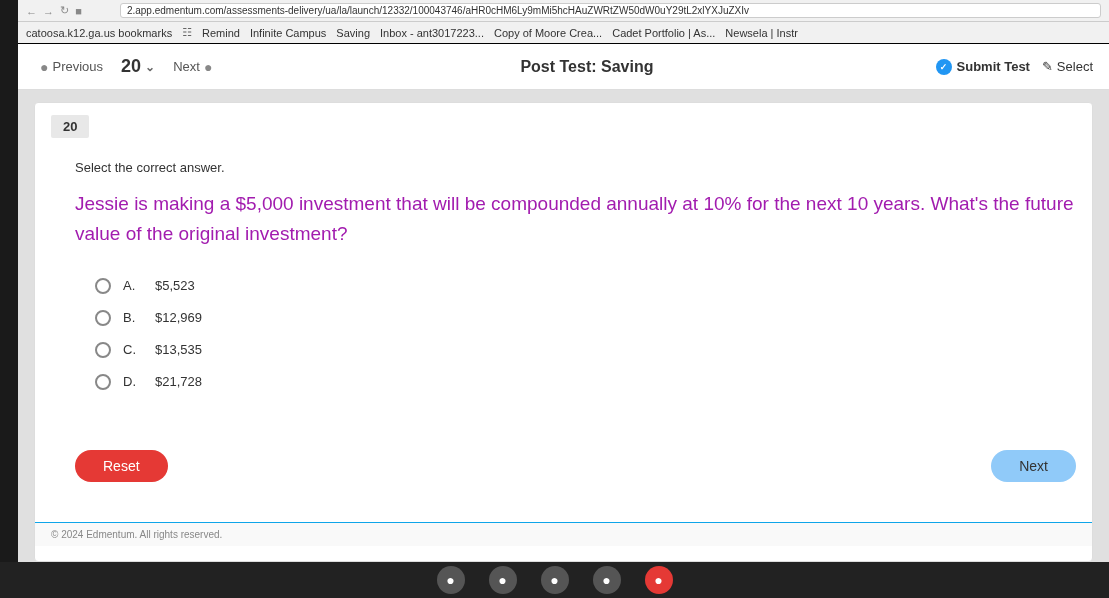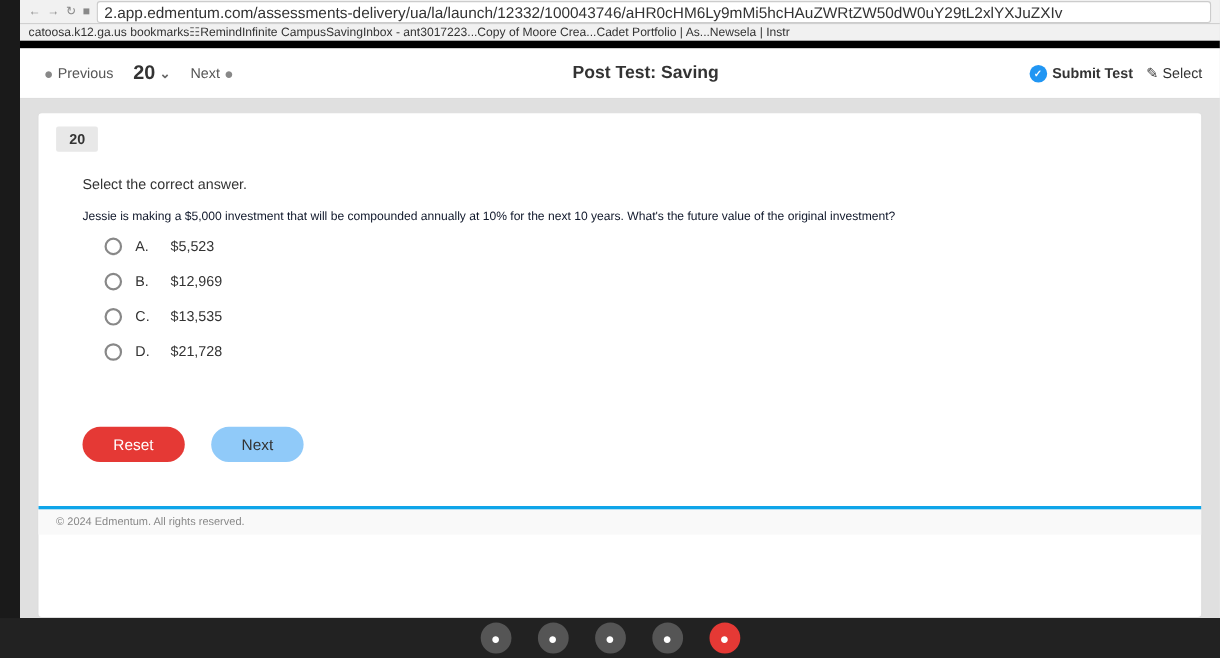--- a/index.html
+++ b/index.html
@@ -22,35 +22,37 @@
       font-size: 11px;
       color: #444;
       gap: 6px;
     }
     .browser-bar .url {
       flex: 1;
       background: white;
       border: 1px solid #ccc;
       border-radius: 3px;
       padding: 1px 6px;
-      font-size: 14px;
+      font-size: 10px;
       color: #333;
       white-space: nowrap;
       overflow: hidden;
       text-overflow: ellipsis;
+      margin-left: 32px;
     }
 
     
     .bookmarks-bar {
       background: #f1f1f1;
       height: 22px;
-      border-bottom: 7px solid #000000;
+      border-bottom: 1px solid #000000;
       display: flex;
       align-items: center;
       padding: 0 8px;
+      gap: 10px;
       font-size: 11px;
       color: #333;
     }
     .bookmarks-bar span {
       cursor: pointer;
       white-space: nowrap;
     }
 
     
     .app-header {
@@ -162,24 +164,24 @@
       padding: 10px 16px 20px 40px;
     }
 
     .instruction-text {
       font-size: 13px;
       color: #333;
       margin-bottom: 14px;
     }
 
     .question-text {
-      font-size: 11px;
-      color: #0f172a;
+      font-size: 19px;
+      color: #a21caf;
       line-height: 1.6;
-      margin-bottom: 9px;
+      margin-bottom: 28px;
     }
 
     
     .options-list {
       list-style: none;
       padding: 0;
       margin: 0 0 0 20px;
     }
     .option-item {
       display: flex;
@@ -211,21 +213,21 @@
       width: 16px;
     }
     .option-value {
       color: #333;
       text-align: right;
     }
 
     
     .actions-area {
       display: flex;
-      justify-content: flex-start;
+      justify-content: space-between;
       gap: 24px;
       margin-top: 40px;
       padding: 20px 0;
     }
     .reset-btn {
       background: #e53935;
       color: white;
       border: none;
       border-radius: 20px;
       padding: 8px 28px;
@@ -240,21 +242,21 @@
       border-radius: 20px;
       padding: 8px 28px;
       font-size: 14px;
       cursor: pointer;
       font-weight: 500;
     }
 
     
     .footer {
       background: #f9f9f9;
-      border-top: 3px solid #0ea5e9;
+      border-top: 1px solid #0ea5e9;
       padding: 6px 16px;
       font-size: 10px;
       color: #888;
       text-align: left;
     }
 
     
     .taskbar {
       position: fixed;
       bottom: 0;

